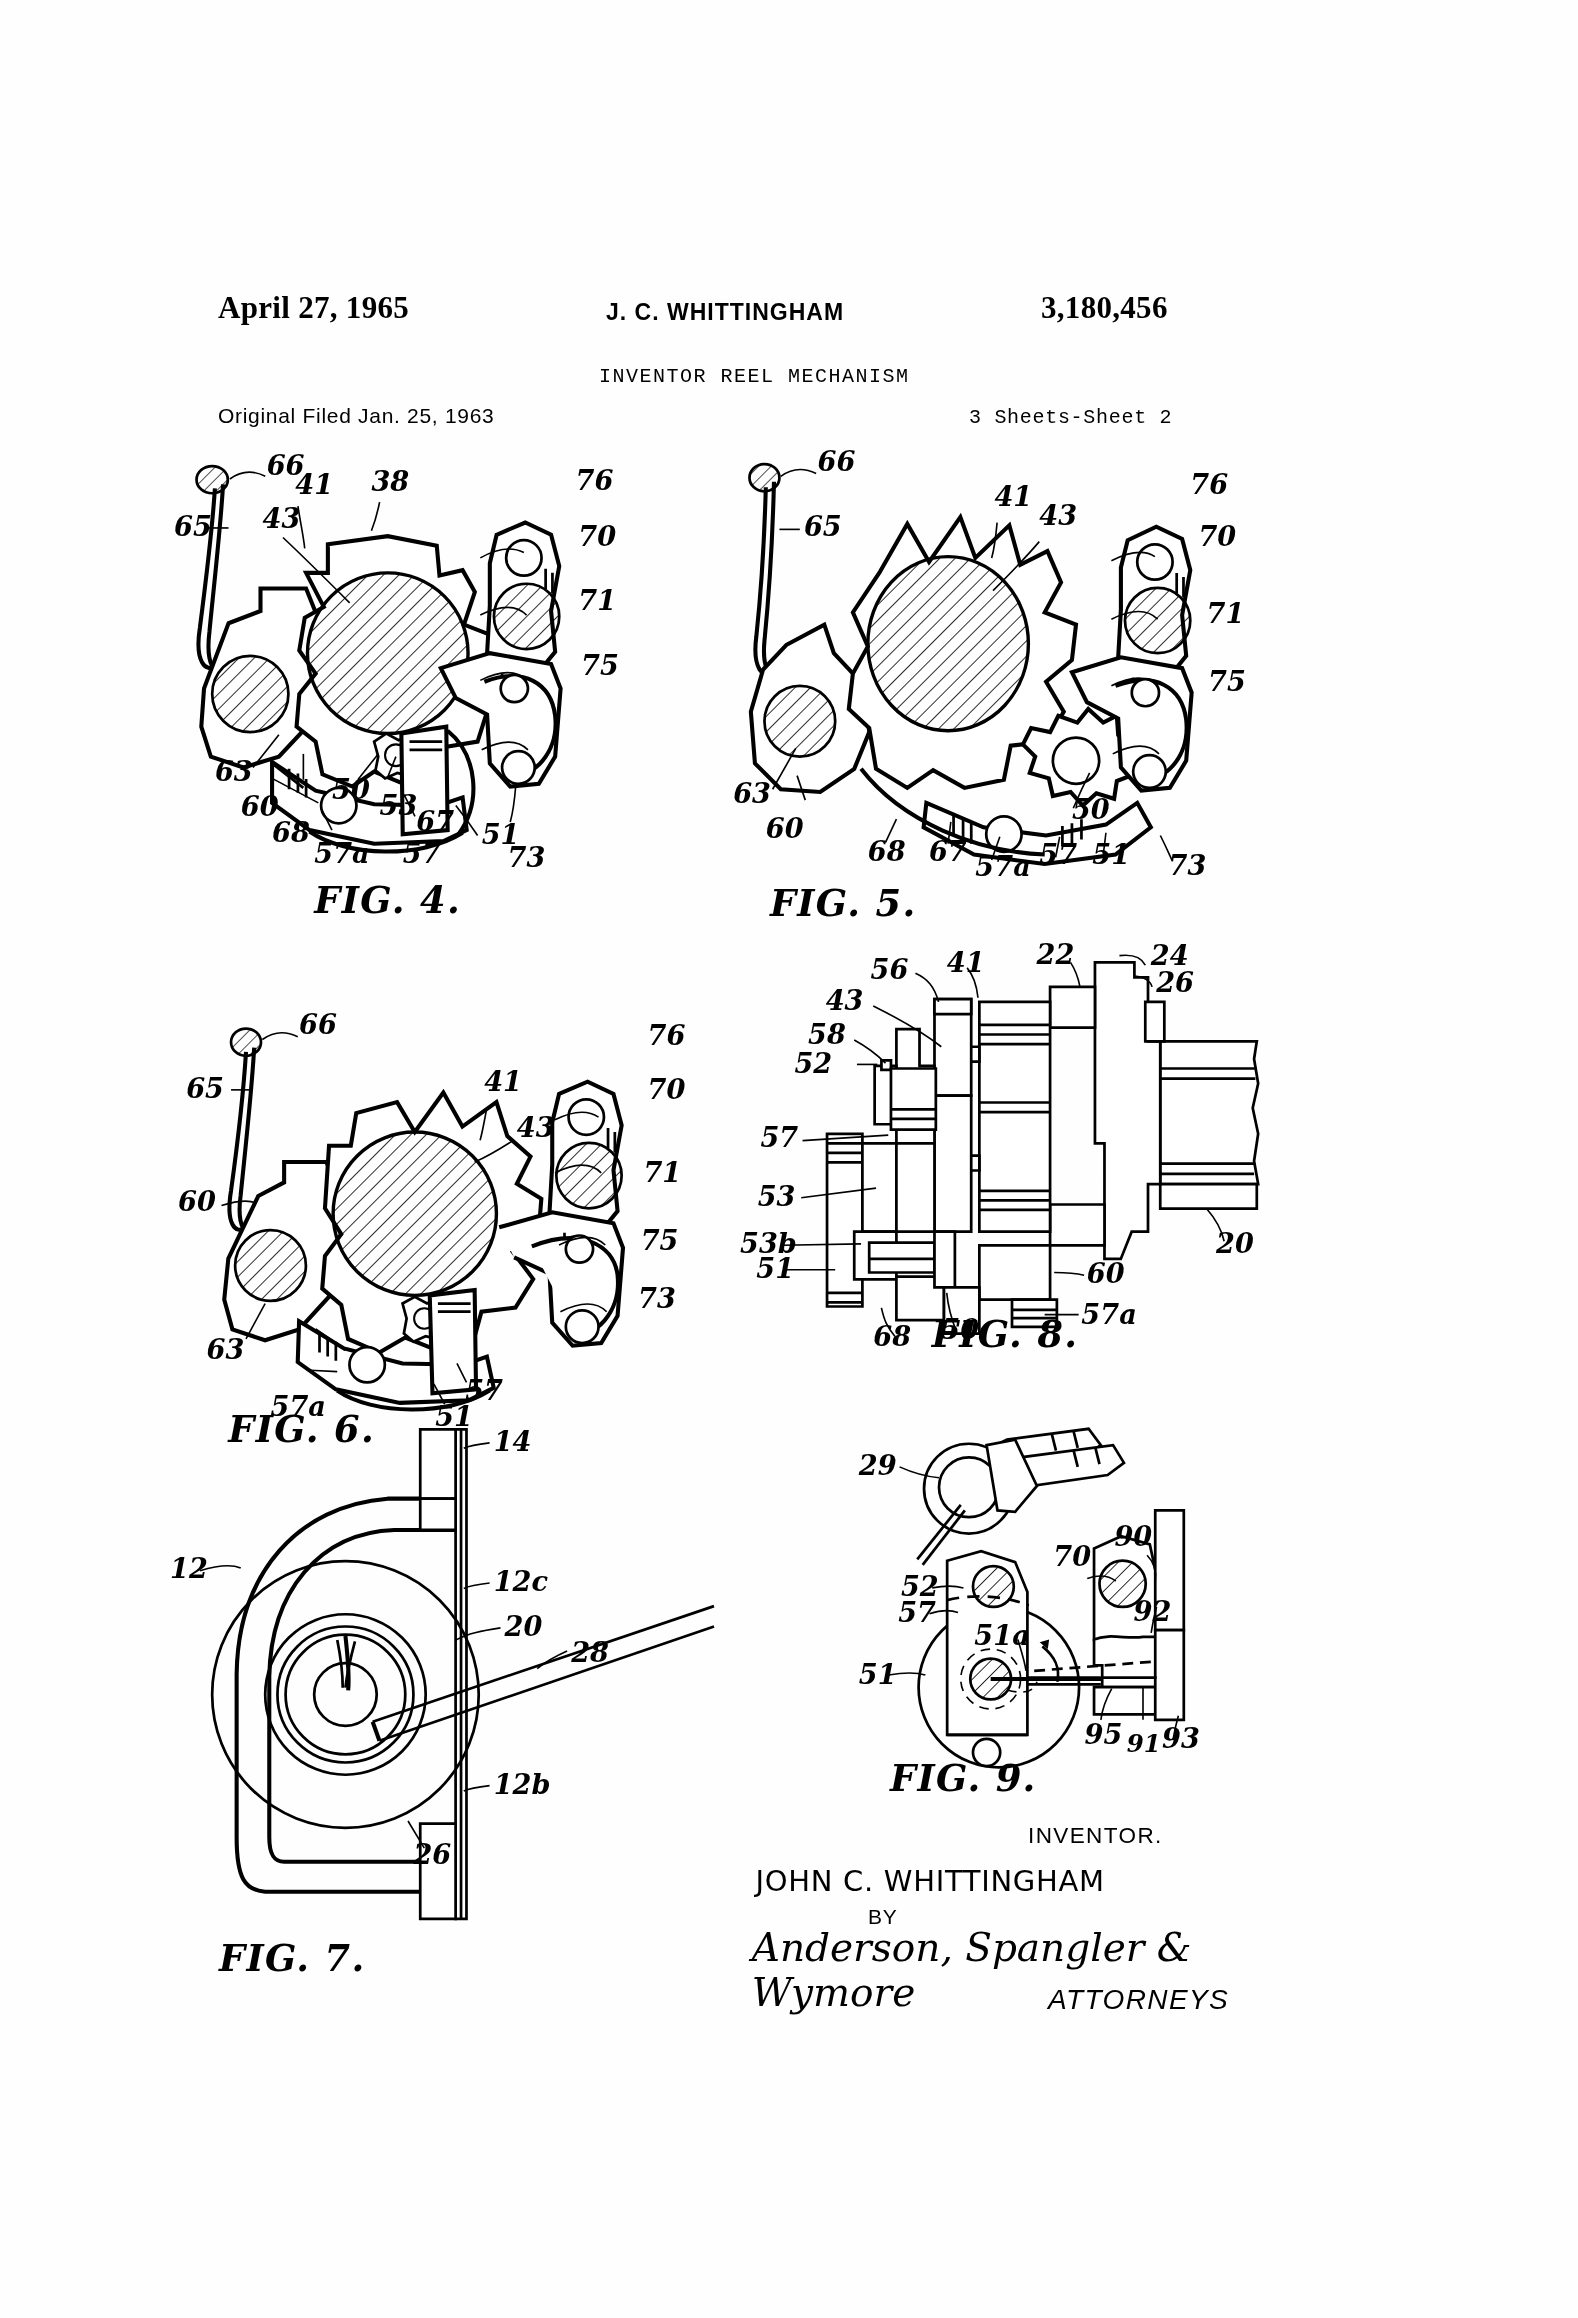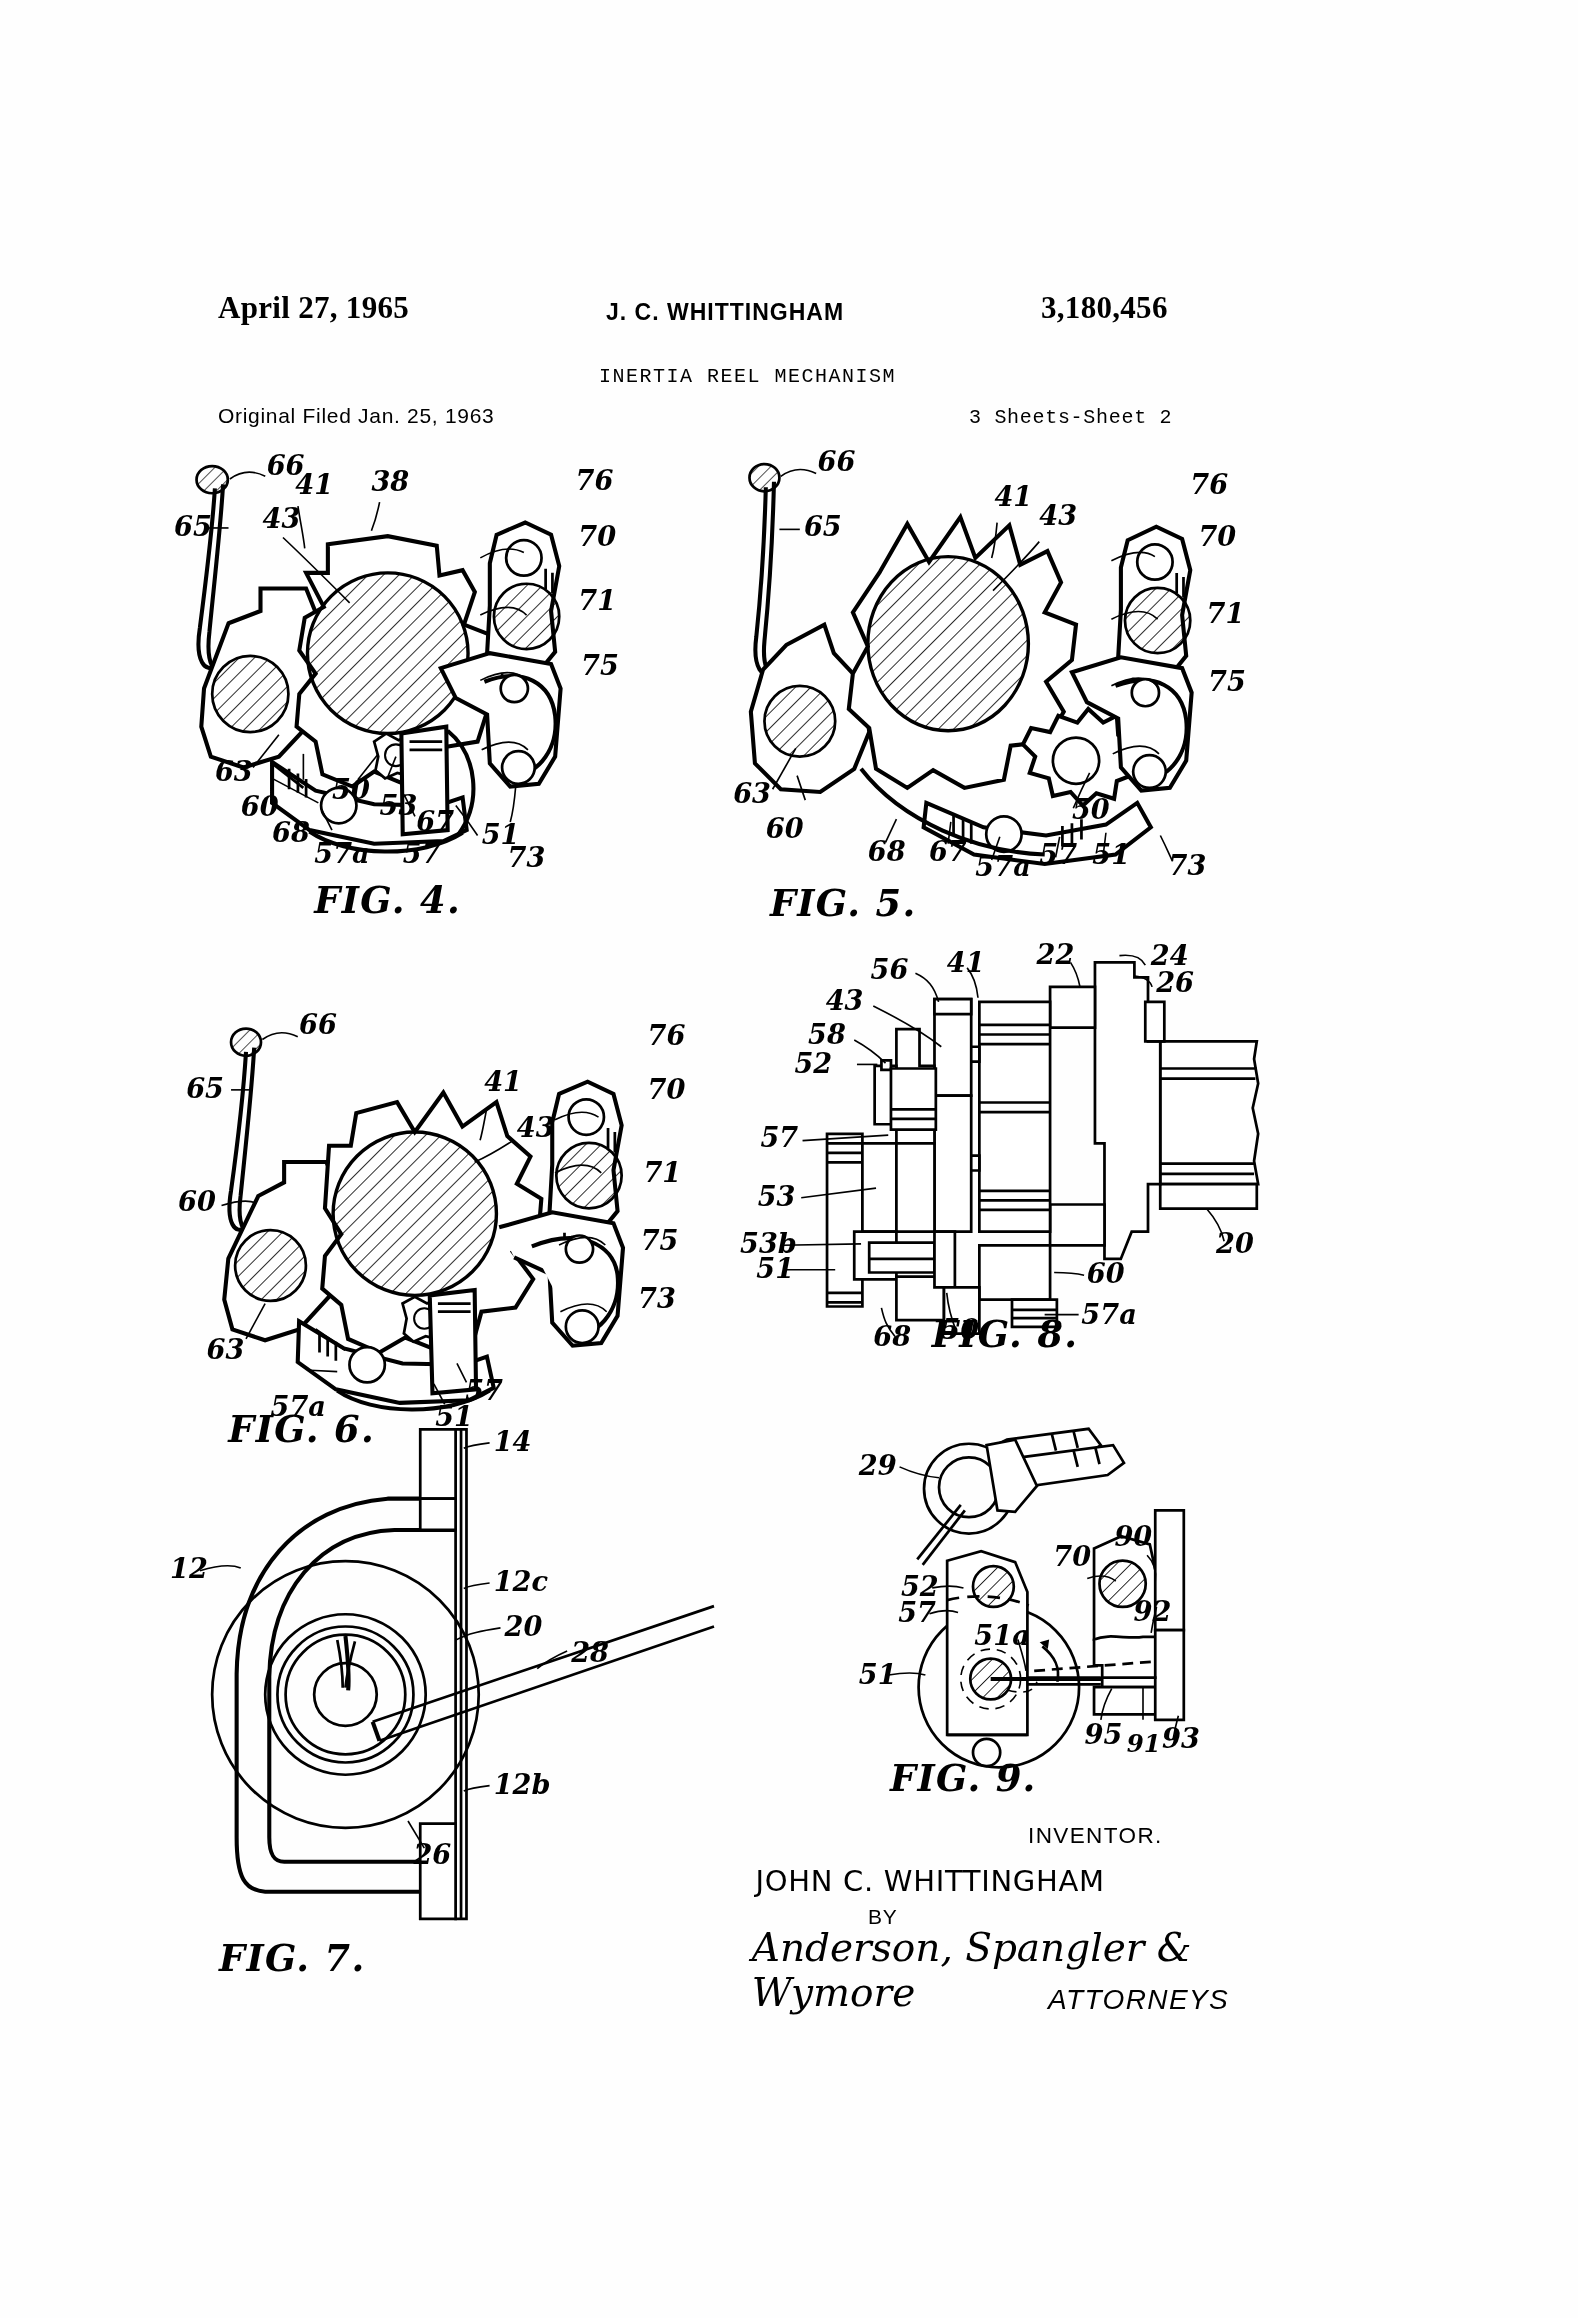--- a/index.html
+++ b/index.html
@@ -51,21 +51,21 @@
 </style>
 </head>
 <body>
 
 <div class="page">
 
   <div class="hdr">
     <div class="hdr-date">April 27, 1965</div>
     <div class="hdr-author">J. C. WHITTINGHAM</div>
     <div class="hdr-patno">3,180,456</div>
-    <div class="hdr-title">INERTIA REEL MECHANISM</div>
+    <div class="hdr-title">INVENTOR REEL MECHANISM</div>
     <div class="hdr-filed">Original Filed Jan. 25, 1963</div>
     <div class="hdr-sheet">3 Sheets-Sheet 2</div>
   </div>
 
   <div class="fig" style="left:170px;top:449px;">
     <svg width="558" height="490" viewBox="0 0 820 720">
       <defs>
         <pattern id="h45a" width="16" height="16" patternTransform="rotate(45)" patternUnits="userSpaceOnUse">
           <line x1="0" y1="0" x2="0" y2="16" stroke="#000" stroke-width="2.4"></line>
         </pattern>

